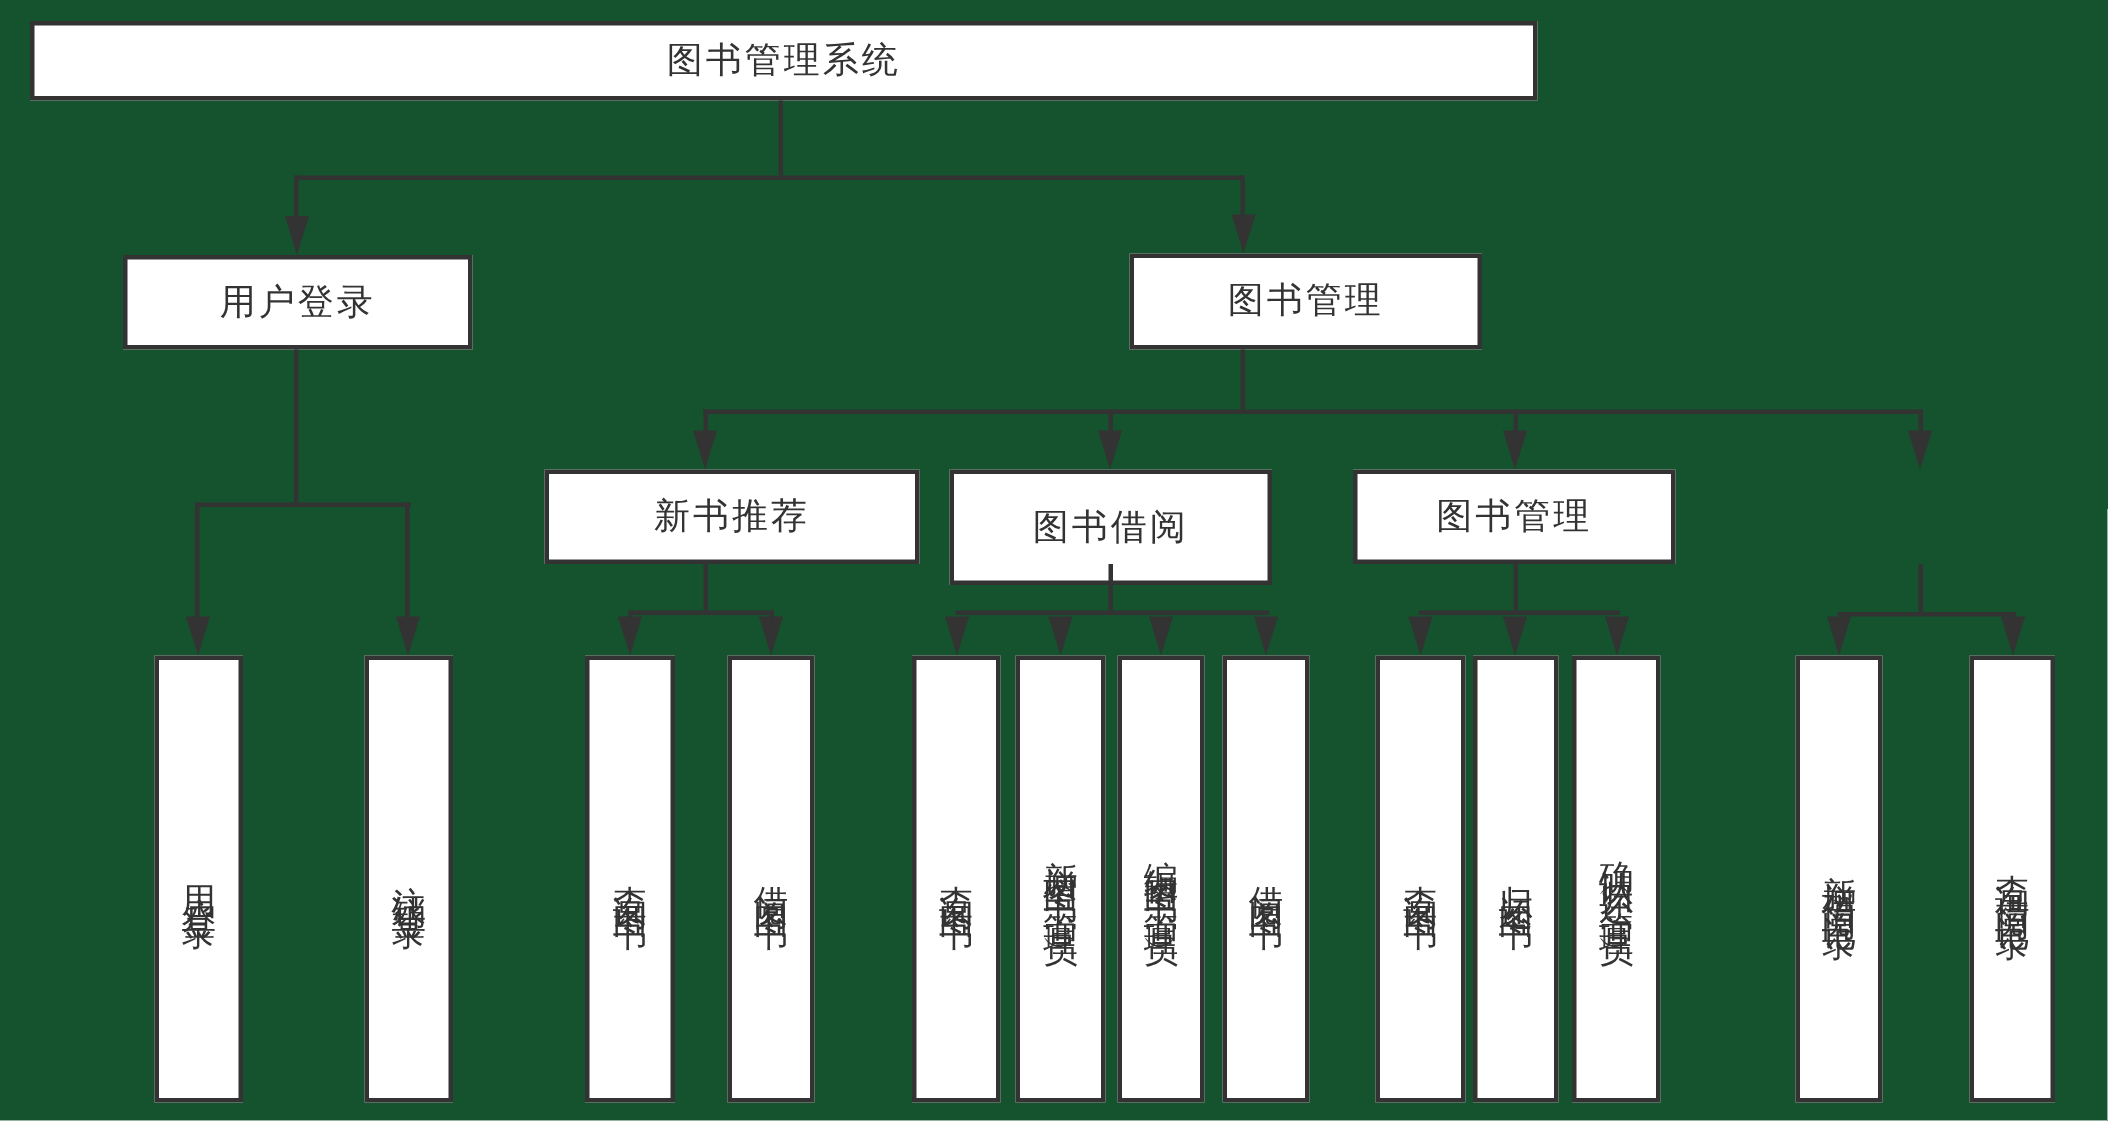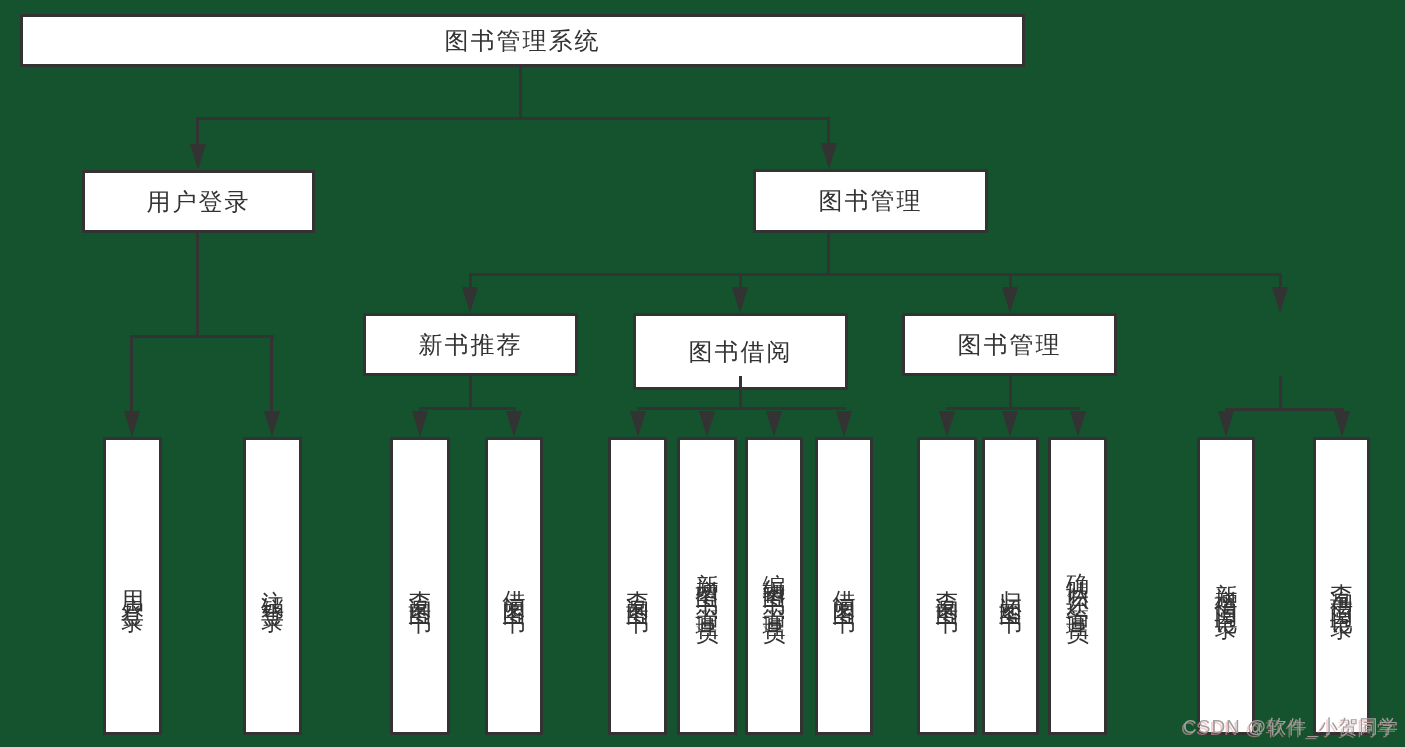--- a/index.html
+++ b/index.html
@@ -57,21 +57,21 @@
   <div class="hline" style="left:469px;top:273px;width:813px;height:3px;"></div>
   <div class="vline" style="left:469px;top:273px;width:3px;height:16px;"></div>
   <div class="arrow" style="left:462px;top:287px;"></div>
   <div class="vline" style="left:739px;top:273px;width:3px;height:16px;"></div>
   <div class="arrow" style="left:732px;top:287px;"></div>
   <div class="vline" style="left:1009px;top:273px;width:3px;height:16px;"></div>
   <div class="arrow" style="left:1002px;top:287px;"></div>
   <div class="vline" style="left:1279px;top:273px;width:3px;height:16px;"></div>
   <div class="arrow" style="left:1272px;top:287px;"></div>
 
-  <div class="box" style="left:363px;top:313px;width:215px;height:63px;">新书推荐</div>
+  <div class="box" style="left:363px;top:313px;width:250px;height:63px;">新书推荐</div>
   <div class="box" style="left:633px;top:313px;width:215px;height:77px;">图书借阅</div>
   <div class="box" style="left:902px;top:313px;width:215px;height:63px;">图书管理</div>
 
   <div class="vline" style="left:469px;top:376px;width:3px;height:31px;"></div>
   <div class="hline" style="left:419px;top:407px;width:97px;height:3px;"></div>
   <div class="vline" style="left:419px;top:407px;width:3px;height:8px;"></div>
   <div class="arrow" style="left:412px;top:411px;"></div>
   <div class="vline" style="left:513px;top:407px;width:3px;height:8px;"></div>
   <div class="arrow" style="left:506px;top:411px;"></div>
 
@@ -104,15 +104,14 @@
   <div class="box leaf" style="left:745px;top:437px;width:58px;height:298px;">编辑图书（管理员）</div>
   <div class="box leaf" style="left:815px;top:437px;width:58px;height:298px;">借阅图书</div>
 
   <div class="box leaf" style="left:917px;top:437px;width:60px;height:298px;">查询图书</div>
   <div class="box leaf" style="left:982px;top:437px;width:57px;height:298px;">归还图书</div>
   <div class="box leaf" style="left:1048px;top:437px;width:59px;height:298px;">确认归还（管理员）</div>
 
   <div class="box leaf" style="left:1197px;top:437px;width:58px;height:298px;">新增借阅记录</div>
   <div class="box leaf" style="left:1313px;top:437px;width:57px;height:298px;">查询借阅记录</div>
 
-  <div class="watermark">CSDN @软件_小贺同学</div>
 
 </div>
 
 </body></html>

